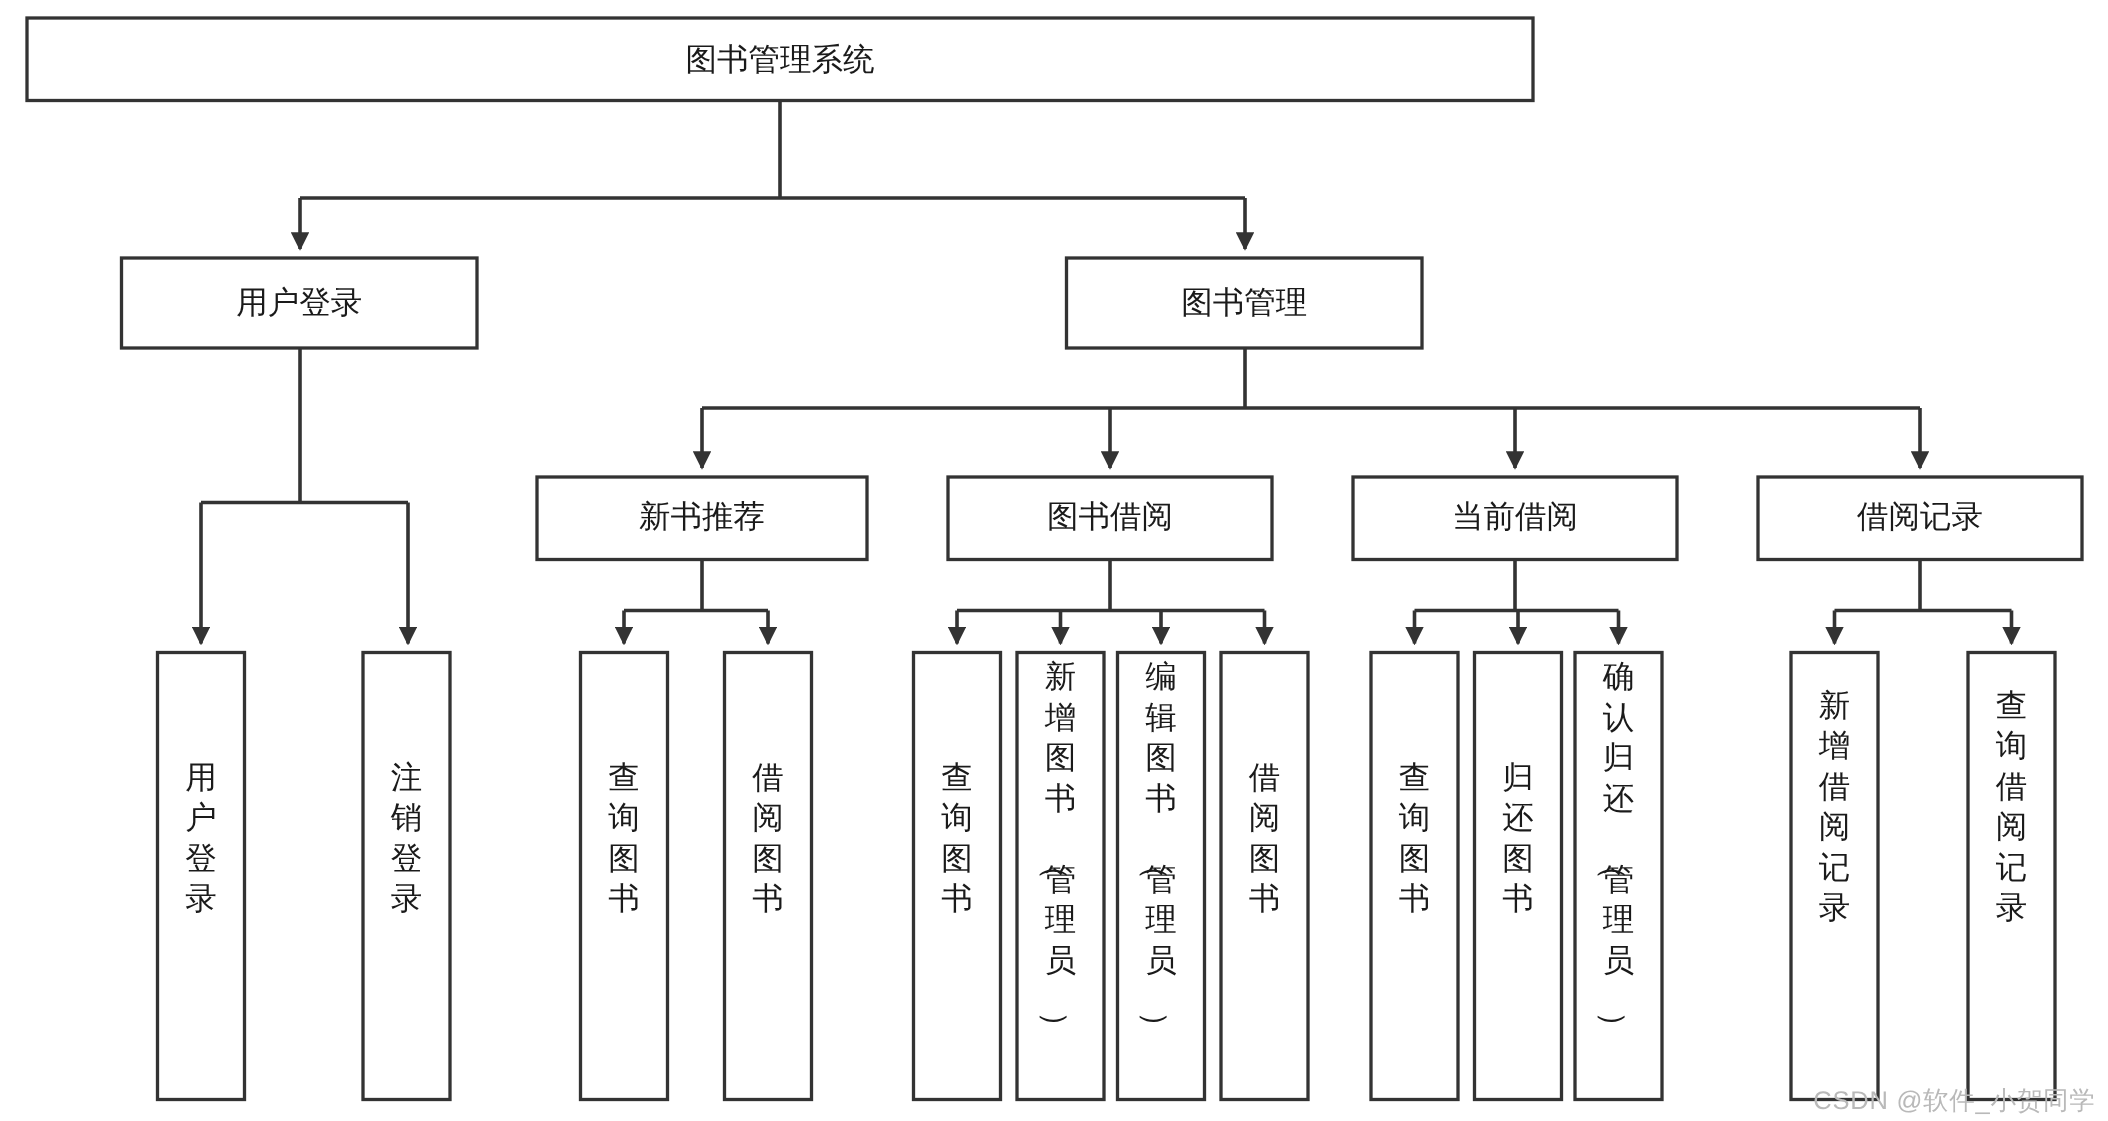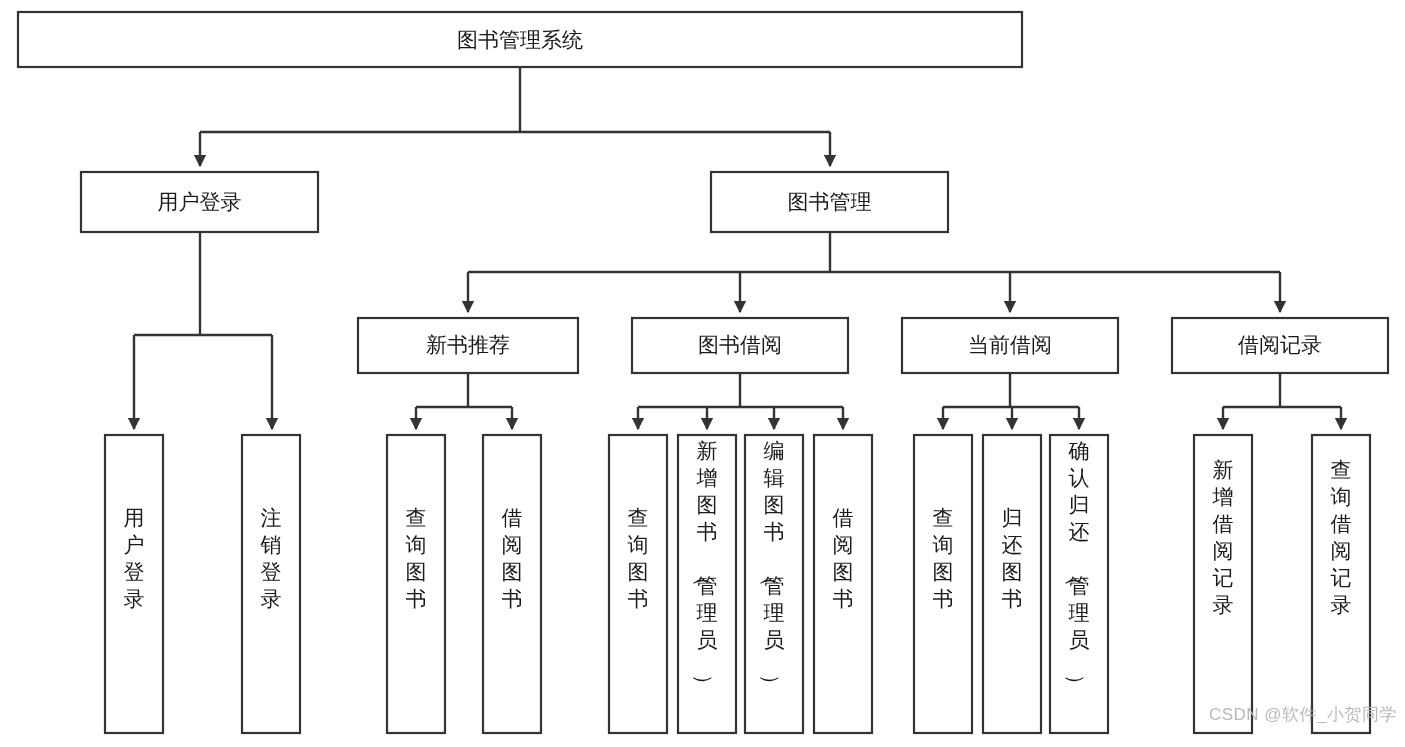--- a/index.html
+++ b/index.html
@@ -43,21 +43,21 @@
     stroke-width: 2.4;
     fill: none;
   }
   .arrow-head {
     fill: #333333;
     stroke: none;
   }
   .watermark {
     position: absolute;
     right: 8px;
-    bottom: 21px;
+    bottom: 2px;
     font-family: "Liberation Sans", "DejaVu Sans", sans-serif;
     font-size: 17px;
     color: #b9b9b9;
     letter-spacing: 0.5px;
     white-space: nowrap;
     pointer-events: none;
   }
 </style>
 </head>
 <body>

